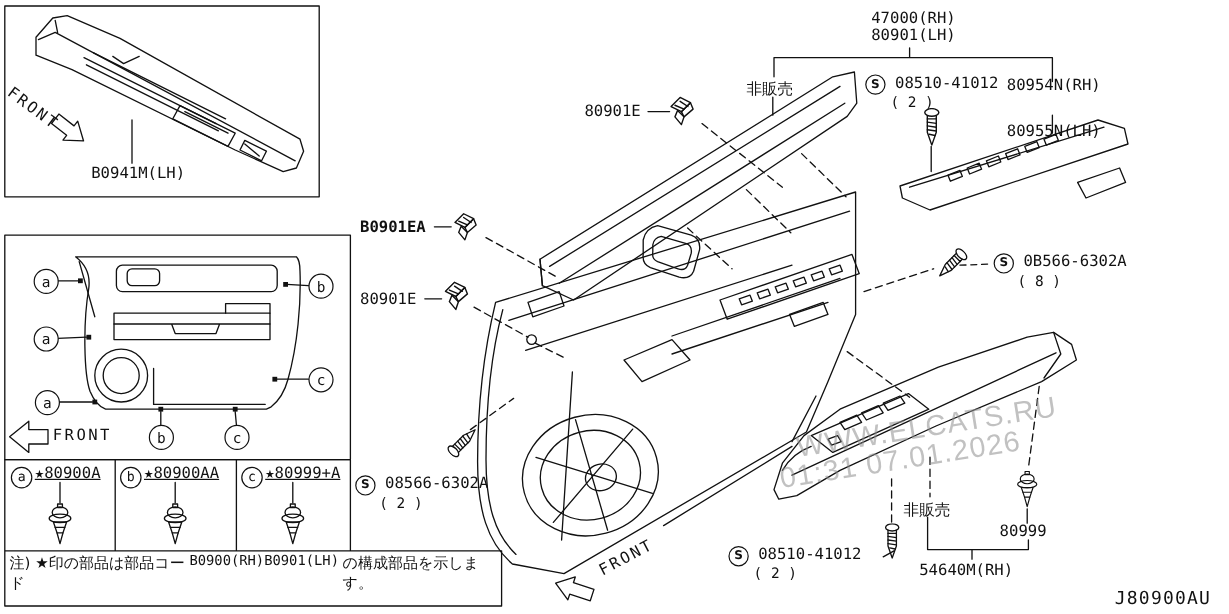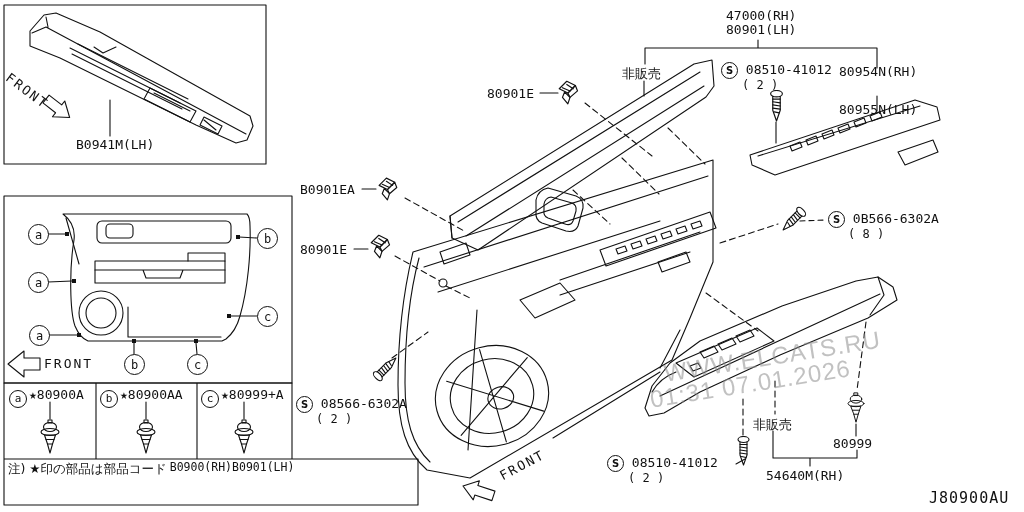--- a/index.html
+++ b/index.html
@@ -8,21 +8,21 @@
   #art{position:absolute;left:0;top:0;}
   .lbl{position:absolute;white-space:nowrap;font:13px "DejaVu Sans Mono",monospace;color:#111;}
   .cjk{font:13px "DejaVu Sans",sans-serif;}
   .qty{font:12px "DejaVu Sans Mono",monospace;}
   .sc{display:inline-flex;align-items:center;justify-content:center;width:15px;height:15px;
       border:1.2px solid #111;border-radius:50%;font:bold 10px "DejaVu Sans",sans-serif;}
   .marker{position:absolute;width:19px;height:19px;border:1.3px solid #111;border-radius:50%;
       display:flex;align-items:center;justify-content:center;font:12px "DejaVu Sans Mono",monospace;background:#fff;}
   .cl{display:inline-flex;align-items:center;justify-content:center;width:16px;height:16px;
       border:1.2px solid #111;border-radius:50%;font:11px "DejaVu Sans Mono",monospace;margin-right:2px;vertical-align:-3px;}
-  .legendcell{position:absolute;font:13px "DejaVu Sans Mono",monospace;white-space:nowrap;}
+  .legendcell{position:absolute;font:13px "DejaVu Sans Mono",monospace;white-space:nowrap;text-decoration:underline;}
   .rot{transform-origin:left top;}
   .wm{position:absolute;white-space:nowrap;font:24px "Liberation Sans",sans-serif;
       color:#8f8f8f;opacity:.55;letter-spacing:1px;transform-origin:left top;}
   #notebox{position:absolute;left:8px;top:461px;width:406px;height:42px;display:flex;
       align-items:flex-start;gap:3px;font:12.5px "DejaVu Sans",sans-serif;}
   #notebox .stack{display:flex;flex-direction:row;font:11.5px "DejaVu Sans Mono",monospace;line-height:13px;}
   .front-txt{font:13px "DejaVu Sans Mono",monospace;letter-spacing:2px;}
 </style>
 </head>
 <body>
@@ -199,37 +199,38 @@
 <div class="legendcell" style="left:201px;top:387px;">
   <span class="cl">c</span><span>★80999+A</span>
 </div>
 
 <div id="notebox">
   <span>注) ★印の部品は部品コード</span>
   <span class="stack">
     <span>B0900(RH)</span>
     <span>B0901(LH)</span>
   </span>
+  <span>の構成部品を示します。</span>
 </div>
 
 <div class="lbl" style="left:726px;top:8px;">47000(RH)</div>
 <div class="lbl" style="left:726px;top:22px;">80901(LH)</div>
 <div class="lbl cjk" style="left:622px;top:65px;">非販売</div>
 
 <div class="lbl" style="left:721px;top:62px;">
   <span class="sc">S</span>
   <span>08510-41012</span>
 </div>
 <div class="lbl qty" style="left:742px;top:78px;">( 2 )</div>
 
 <div class="lbl" style="left:839px;top:64px;">80954N(RH)</div>
 <div class="lbl" style="left:839px;top:78px;margin-top:24px;">80955N(LH)</div>
 
 <div class="lbl" style="left:487px;top:86px;">80901E</div>
-<div class="lbl" style="left:300px;top:182px;">B0901EA</div>
+<div class="lbl" style="left:300px;top:182px;font-weight:bold;">B0901EA</div>
 <div class="lbl" style="left:300px;top:242px;">80901E</div>
 
 <div class="lbl" style="left:828px;top:211px;">
   <span class="sc">S</span>
   <span>0B566-6302A</span>
 </div>
 <div class="lbl qty" style="left:848px;top:227px;">( 8 )</div>
 
 <div class="lbl" style="left:296px;top:396px;">
   <span class="sc">S</span>

